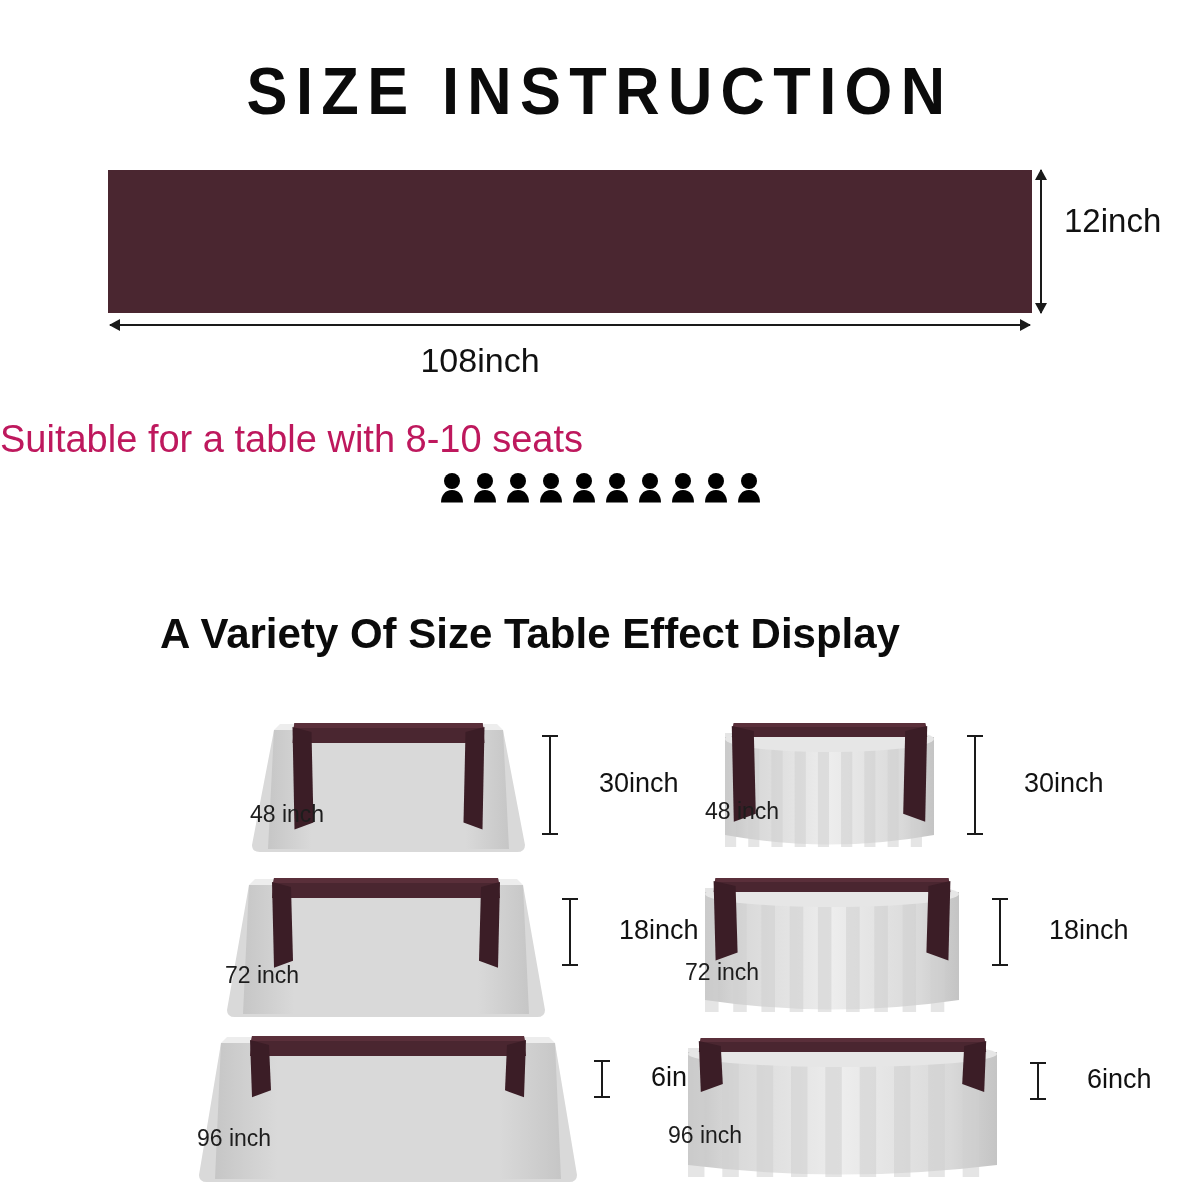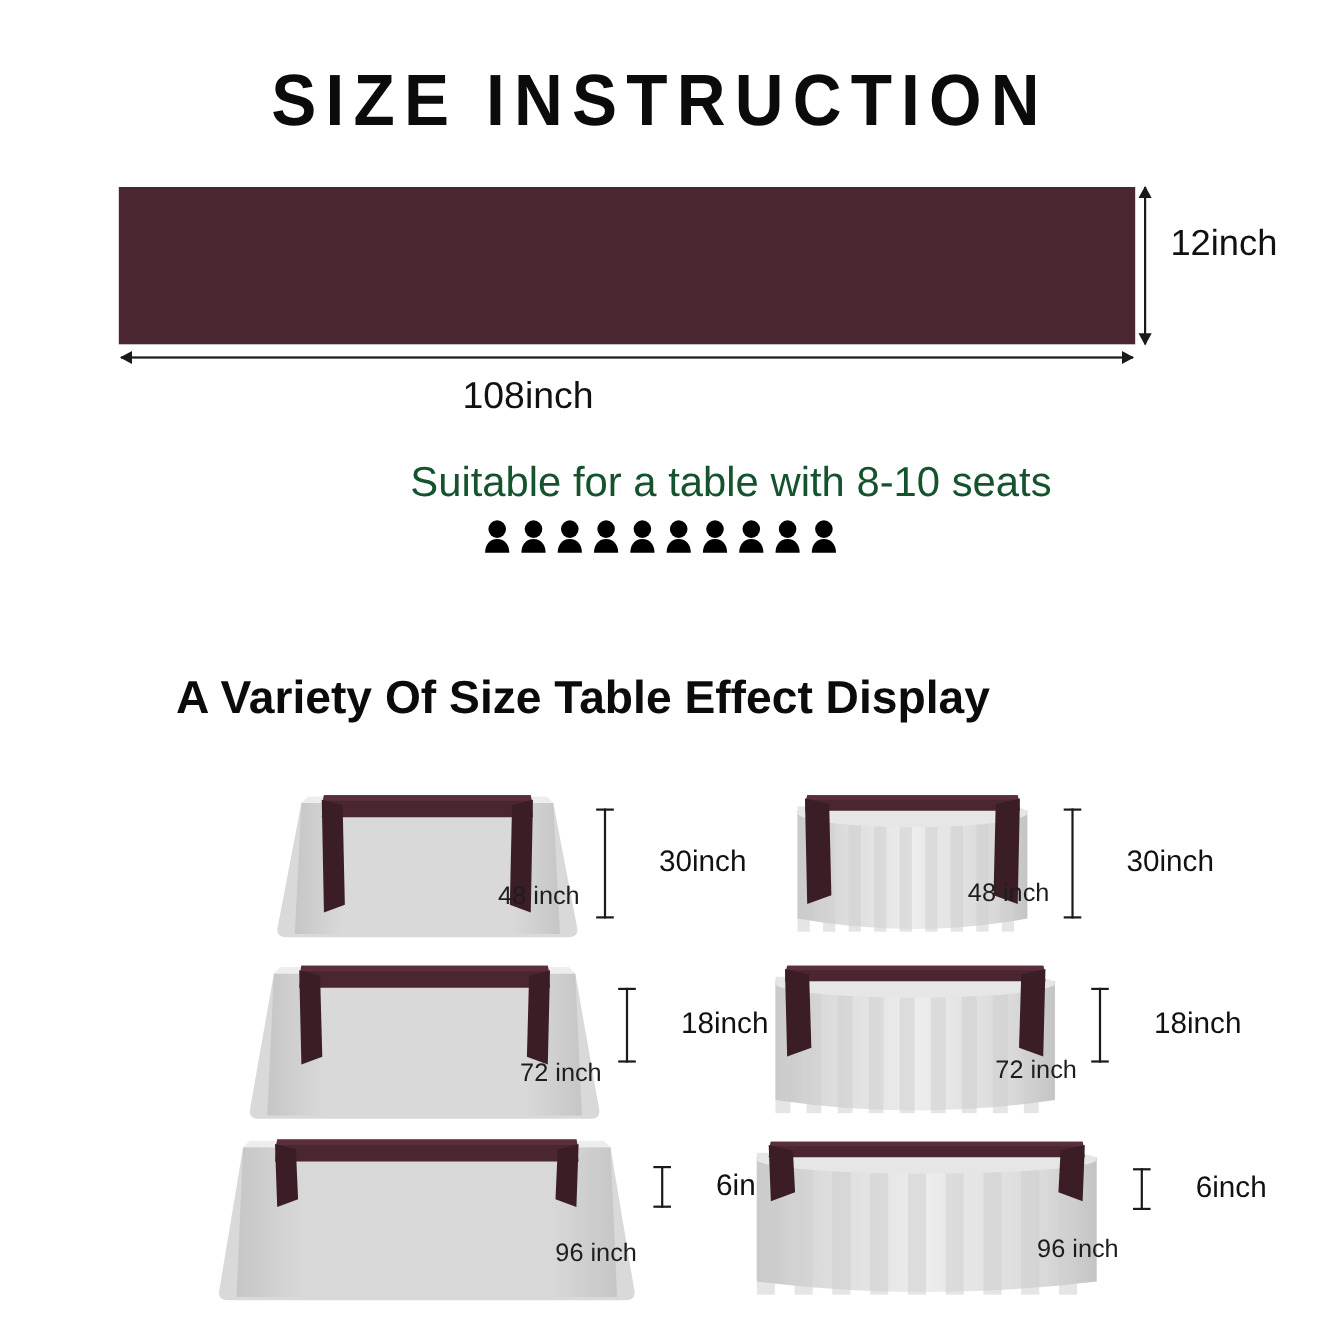--- a/index.html
+++ b/index.html
@@ -101,23 +101,23 @@
     font-size: 34px;
     color: #111;
   }
 
   
   .seats-text {
     position: absolute;
     left: 0;
     top: 418px;
     width: 956px;
-    text-align: right;
+    text-align: left;
     font-size: 38px;
-    color: #14532d;
+    color: #be185d;
   }
   .seats-icons {
     position: absolute;
     left: 0;
     top: 472px;
     width: 1200px;
     display: flex;
     justify-content: center;
     align-items: flex-end;
     gap: 7px;
@@ -181,21 +181,21 @@
     position: absolute;
     font-size: 27px;
     color: #111;
     white-space: nowrap;
     margin-left: 32px;
   }
   .size-caption {
     position: absolute;
     font-size: 23px;
     color: #1d1d1d;
-    text-align: right;
+    text-align: left;
     white-space: nowrap;
   }
 </style>
 </head>
 <body>
 
 <div class="page-title">SIZE INSTRUCTION</div>
 
 <div class="banner"></div>
 

